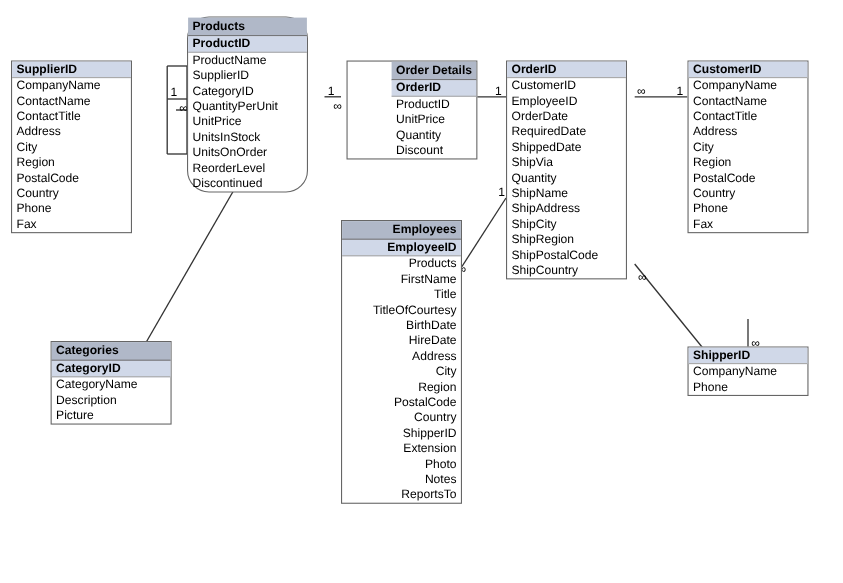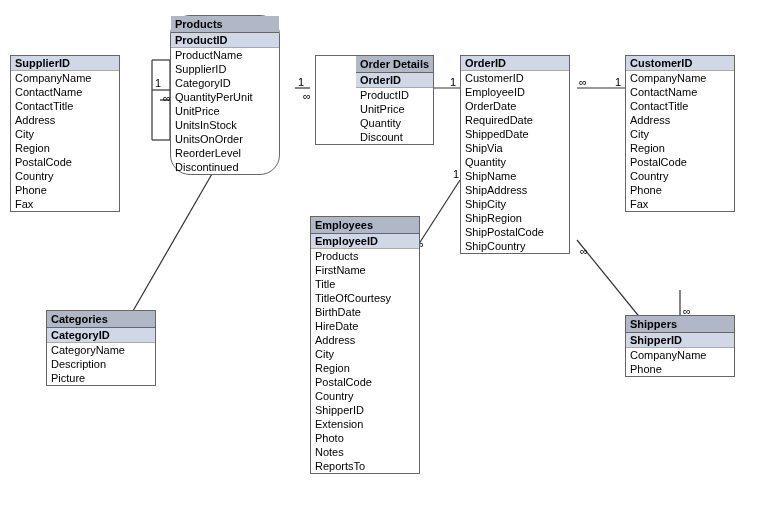--- a/index.html
+++ b/index.html
@@ -170,21 +170,21 @@
   </div>
 
   <div class="entity-table" style="left:10px;top:310px;margin-left:36px;">
     <div class="entity-header">Categories</div>
     <div class="entity-pk">CategoryID</div>
     <div class="entity-field">CategoryName</div>
     <div class="entity-field">Description</div>
     <div class="entity-field">Picture</div>
   </div>
 
-  <div class="entity-table" style="left:310px;top:216px;">
+  <div class="entity-table" style="left:310px;top:200px;text-align:right;">
     <div class="entity-header">Employees</div>
     <div class="entity-pk">EmployeeID</div>
     <div class="entity-field">Products</div>
     <div class="entity-field">FirstName</div>
     <div class="entity-field">Title</div>
     <div class="entity-field">TitleOfCourtesy</div>
     <div class="entity-field">BirthDate</div>
     <div class="entity-field">HireDate</div>
     <div class="entity-field">Address</div>
     <div class="entity-field">City</div>
@@ -192,19 +192,18 @@
     <div class="entity-field">PostalCode</div>
     <div class="entity-field">Country</div>
     <div class="entity-field">ShipperID</div>
     <div class="entity-field">Extension</div>
     <div class="entity-field">Photo</div>
     <div class="entity-field">Notes</div>
     <div class="entity-field">ReportsTo</div>
   </div>
 
   <div class="entity-table" style="left:625px;top:315px;">
-    <div class="entity-header">Shippers</div>
     <div class="entity-pk">ShipperID</div>
     <div class="entity-field">CompanyName</div>
     <div class="entity-field">Phone</div>
   </div>
 
 </div>
 
 </body></html>

